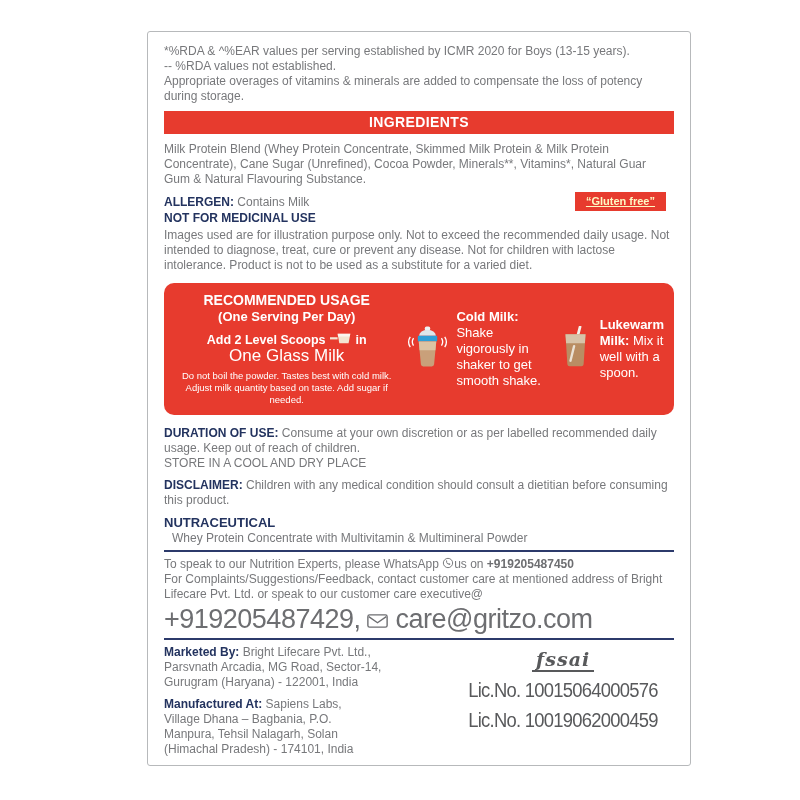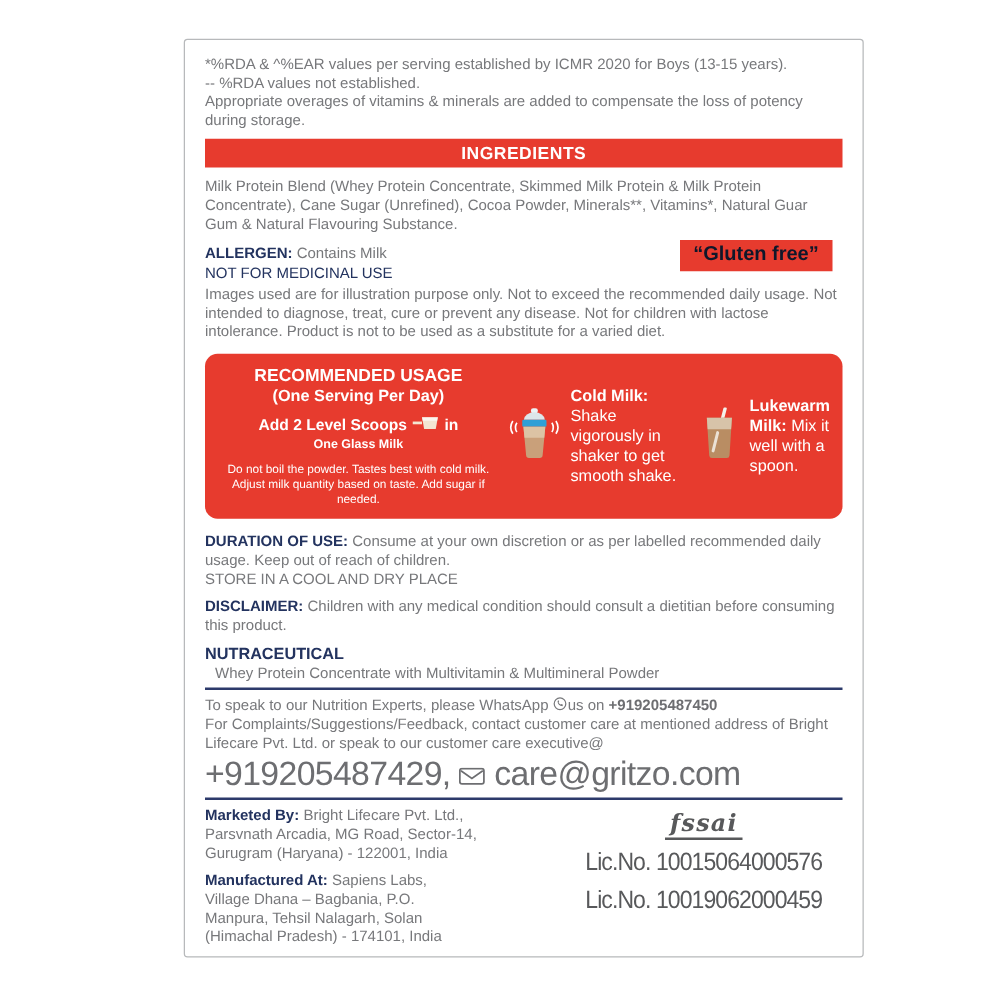--- a/index.html
+++ b/index.html
@@ -9,32 +9,32 @@
         background:#ffffff;border:1px solid #b7b9bb;border-radius:3px;padding:11px 16px;overflow:hidden;}
   .navy{color:#23335f;}
   .b{font-weight:bold;}
   p{margin:0;}
   .body{font-size:12px;line-height:15px;color:#77787b;}
   .top-notes{margin:1px 0 7px;}
   .banner{background:#e73b2e;color:#ffffff;text-align:center;font-weight:bold;font-size:14px;
           letter-spacing:.4px;padding:3px 0 4px;margin:0 0 8px;}
   .ing-text{margin:0 0 8px;}
   .allergen-wrap{position:relative;margin:0 0 1px;}
-  .badge{position:absolute;right:8px;top:-3px;background:#e73b2e;color:#0f172a;font-weight:bold;
-         font-size:16px;padding:3px 11px 4px;}
-  .not-med{font-weight:normal;color:#23335f;font-size:12px;line-height:15px;margin:1px 0 2px;}
+  .badge{position:absolute;right:8px;top:-3px;background:#e73b2e;color:#fef9c3;font-weight:bold;
+         font-size:11px;padding:3px 11px 4px;text-decoration:underline;}
+  .not-med{font-weight:bold;color:#23335f;font-size:12px;line-height:15px;margin:1px 0 2px;}
   .illus{margin:0 0 10px;}
   .red-box{display:flex;gap:6px;background:#e73b2e;border-radius:10px;padding:9px 10px;
            color:#fff;margin:0 0 11px;}
   .rb-left{width:46%;text-align:center;}
   .rb-title{font-size:14px;font-weight:bold;line-height:17px;}
   .rb-sub{font-size:13px;font-weight:bold;line-height:16px;margin-bottom:7px;}
   .rb-scoops{font-size:12.5px;font-weight:bold;line-height:16px;display:flex;gap:4px;
              justify-content:center;align-items:center;}
-  .rb-scoops2{font-size:10px;font-weight:bold;line-height:16px;}
+  .rb-scoops2{font-size:17px;font-weight:normal;line-height:16px;}
   .rb-note{font-size:9.5px;line-height:12px;margin-top:6px;}
   .rb-right{flex:1;display:flex;flex-direction:row;justify-content:space-between;gap:6px;padding:3px 0 3px 2px;}
   .rb-row{display:flex;gap:8px;align-items:center;font-size:13px;line-height:16px;}
   .rb-row p{flex:1;}
   .sec{margin:0 0 7px;}
   .nutra-title{color:#23335f;font-weight:bold;font-size:13px;line-height:16px;}
   .nutra-sub{margin:0 0 4px 8px;}
   .rule{border:none;border-top:2px solid #2c3a6b;margin:3px 0 5px;}
   .contact-block{margin:0 0 2px;}
   .big-contact{font-size:27px;color:#6d6e71;letter-spacing:-.5px;display:flex;align-items:center;

